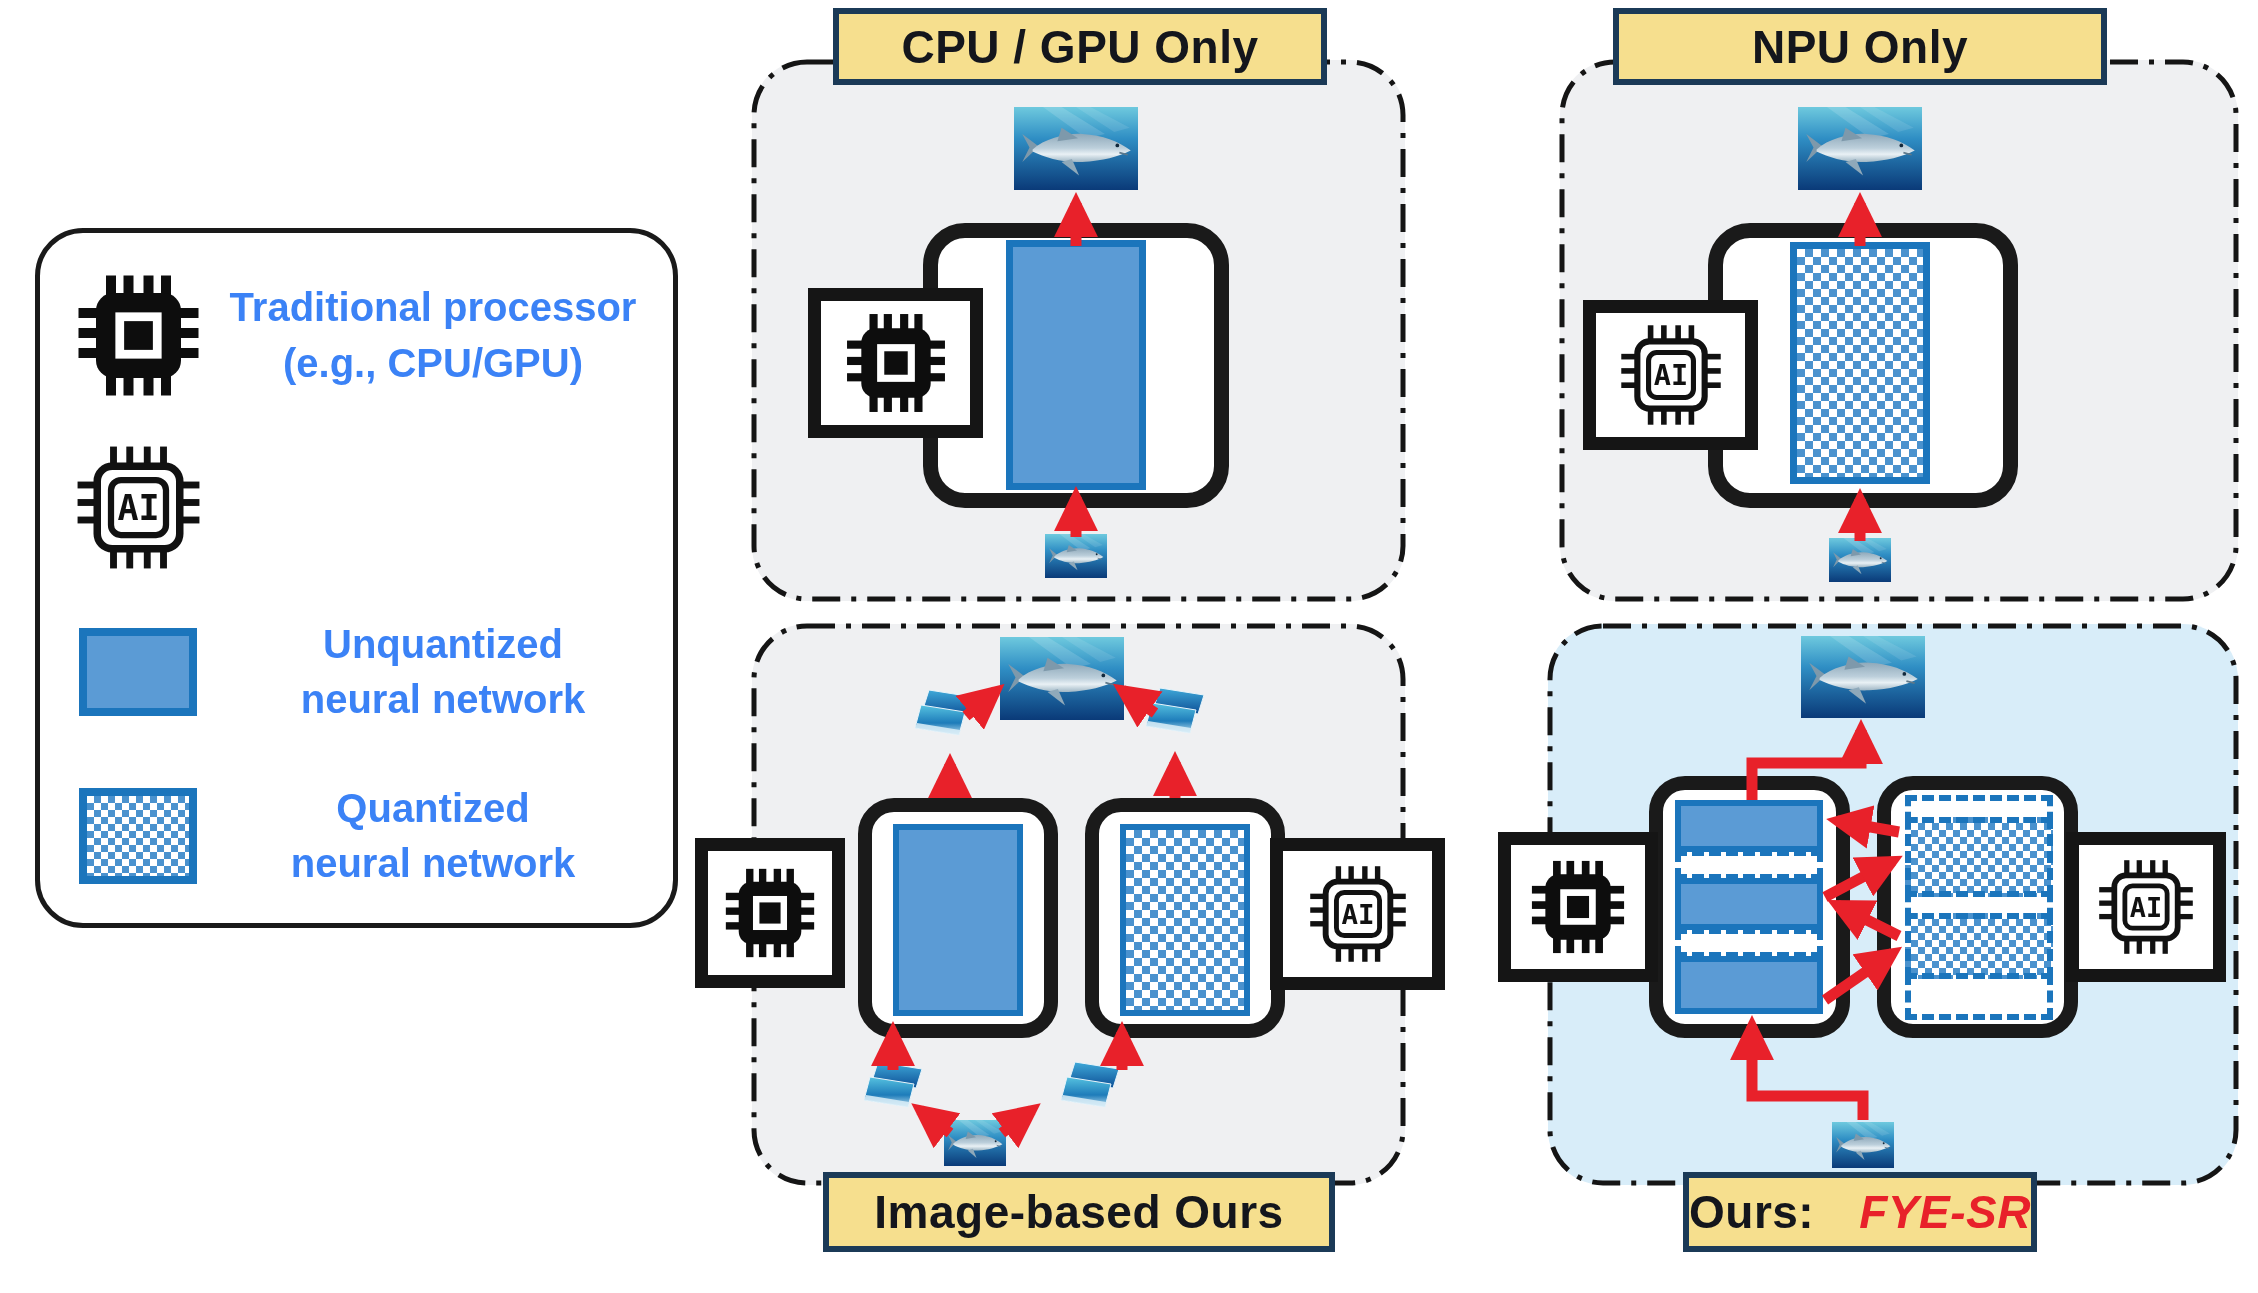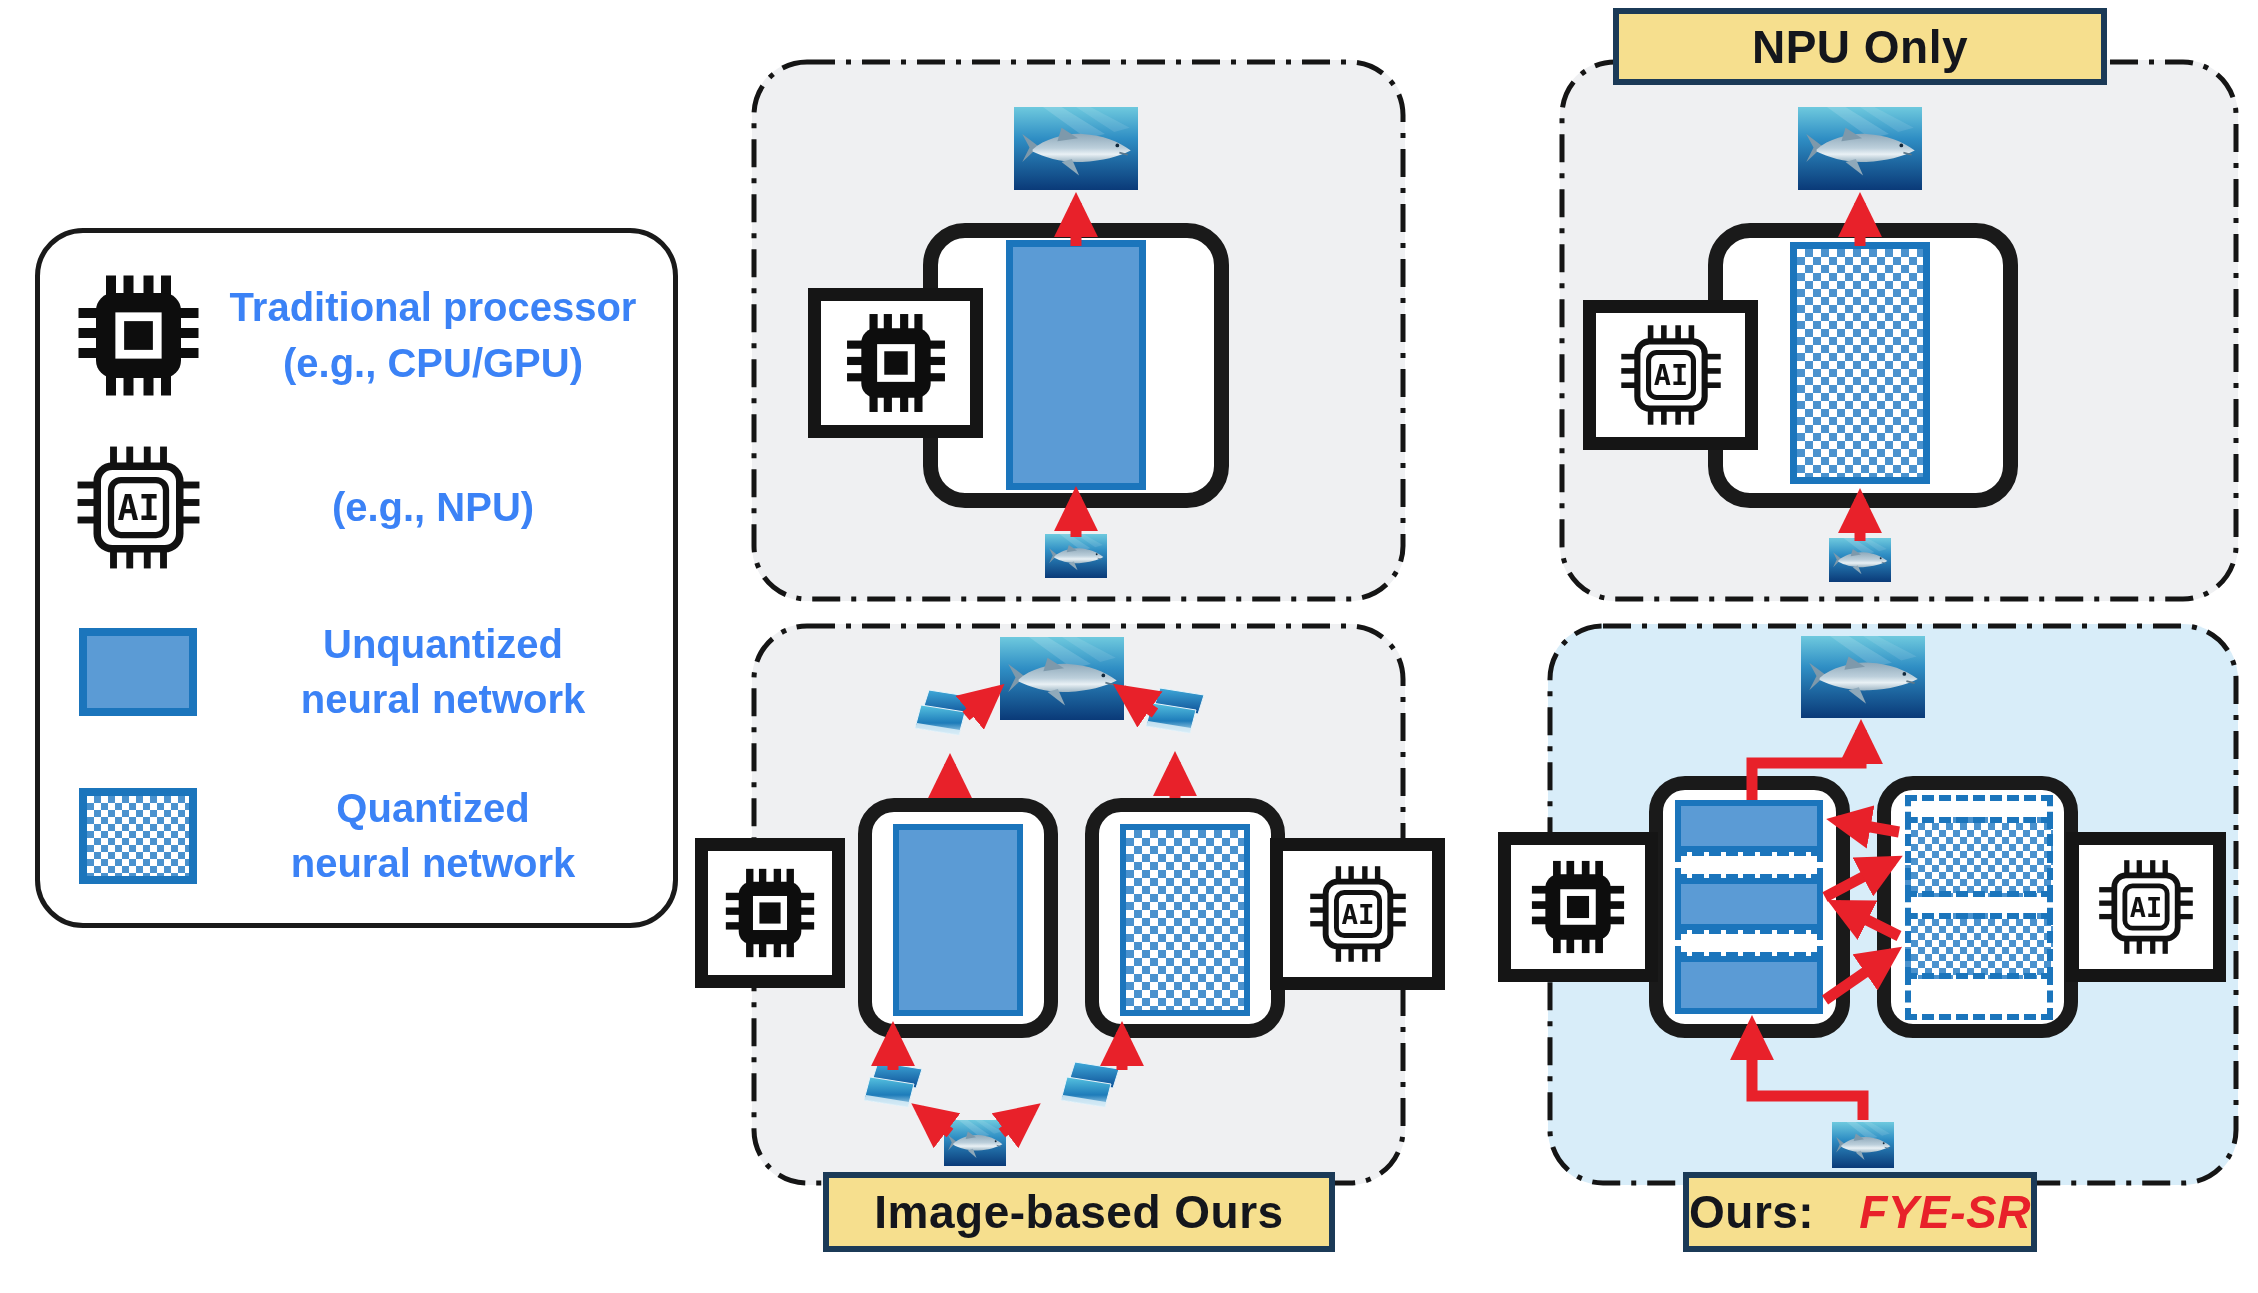--- a/index.html
+++ b/index.html
@@ -193,21 +193,20 @@
         <div>(e.g., CPU/GPU)</div>
       </div>
     </div>
     <div class="lrow" style="top:212px;">
       <div class="licon">
         <svg width="125" height="125" viewBox="0 0 100 100">
             <use href="#ai-chip"></use>
           </svg>
       </div>
       <div class="ltext">
-        <div>(e.g., NPU)</div>
       </div>
     </div>
     <div class="lrow" style="top:384px;gap:20px;">
       <div class="licon">
           <div class="swatch-solid"></div>
         </div>
       <div class="ltext">
         <div>Unquantized</div>
         <div>neural network</div>
       </div>
@@ -216,20 +215,21 @@
       <div class="licon">
           <div class="swatch-check"></div>
         </div>
       <div class="ltext">
         <div>Quantized</div>
         <div>neural network</div>
       </div>
     </div>
   </div>
 
+  <div class="title-box" style="left:833px; top:8px; width:494px; height:77px;">CPU / GPU Only</div>
   <div class="title-box" style="left:1613px; top:8px; width:494px; height:77px;">NPU Only</div>
   <div class="title-box" style="left:823px; top:1172px; width:512px; height:80px;">Image-based Ours</div>
   <div class="title-box" style="left:1683px; top:1172px; width:354px; height:80px;justify-content:space-between;">
     <span>Ours:</span>
     <span class="title-method">FYE-SR</span>
   </div>
 
   <svg class="abs" style="left:1014px; top:107px; z-index:3;" width="124" height="83" viewBox="0 0 120 80" preserveAspectRatio="none">
       <use href="#shark"></use>
     </svg>

